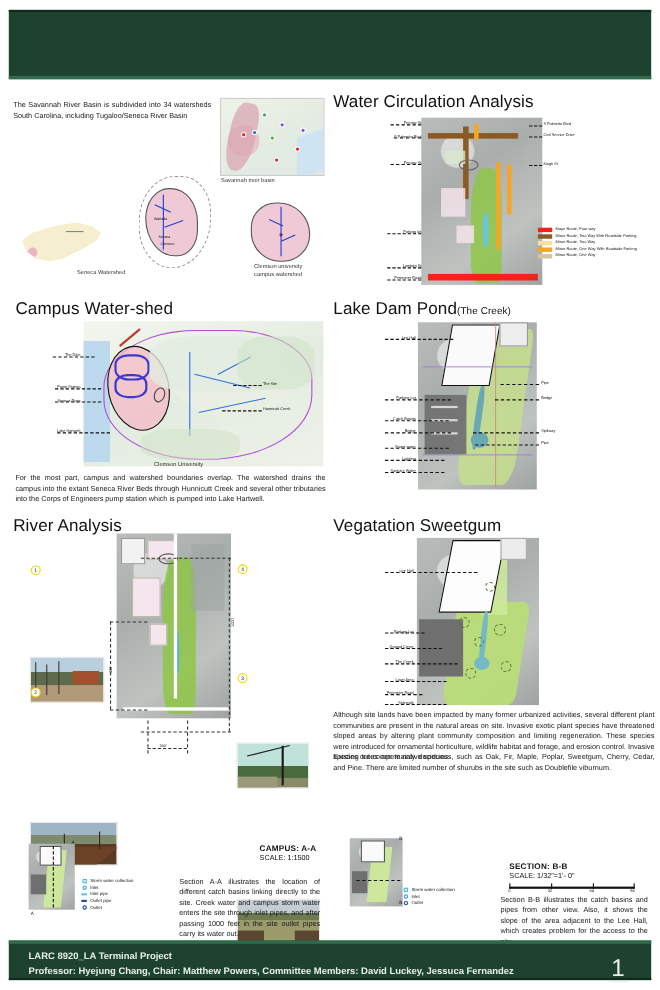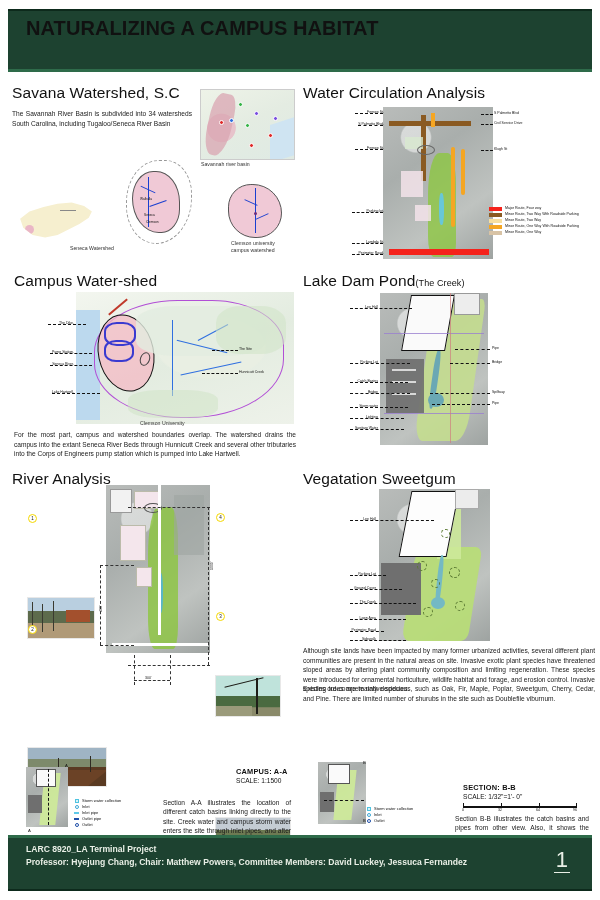--- a/index.html
+++ b/index.html
@@ -95,39 +95,37 @@
   
   .photo { border:1px solid #e8e8e8; position:relative; overflow:hidden; }
   .ph-num {
     position:absolute; width:9px; height:9px; border-radius:50%;
     background:#fff; border:1.2px solid #f5d800;
     font-size:4.5px; line-height:7px; text-align:center; color:#111;
   }
 
   
   #poster-footer {
-    position:absolute; left:8px; bottom:9px; width:584px; height:56px;
+    position:absolute; left:8px; bottom:9px; width:584px; height:36px;
     background:#1d4230; border-top:3px solid #2e6b4a; border-bottom:2px solid #0d2a1c;
     padding:5px 0 0 18px;
   }
   #poster-footer .f { color:#e9efe6; font-size:8.6px; font-weight:bold; line-height:12.5px; white-space:nowrap; }
   #page-no {
     position:absolute; right:22px; top:10px; color:#e9efe6;
     font-size:22px; line-height:24px; border-bottom:1.5px solid #e9efe6; padding:0 2px;
   }
 </style>
 </head>
 <body>
 
 <div id="poster-header">
-  <div class="t1">NATURALIZING A CAMPUS HABITAT</div>
 </div>
 
 <div class="panel" style="left:12px; top:84px; width:290px;">
-  <div class="sec-title">Savana Watershed, S.C</div>
   <div class="body-txt" style="width:180px; margin-top:7px;">The Savannah River Basin is subdivided into 34 watersheds South Carolina, including Tugaloo/Seneca River Basin</div>
 </div>
 
 <div class="panel basin-map" style="left:200px; top:89px; width:95px; height:71px;">
   <div class="sea"></div>
   <div class="pinkband"></div>
   <div class="dot" style="left:40%; top:18%; background:#39b54a;"></div>
   <div class="dot" style="left:57%; top:30%; background:#7a4fe0;"></div>
   <div class="dot" style="left:77%; top:38%; background:#7a4fe0;"></div>
   <div class="dot" style="left:30%; top:40%; background:#2f6fe0;"></div>

